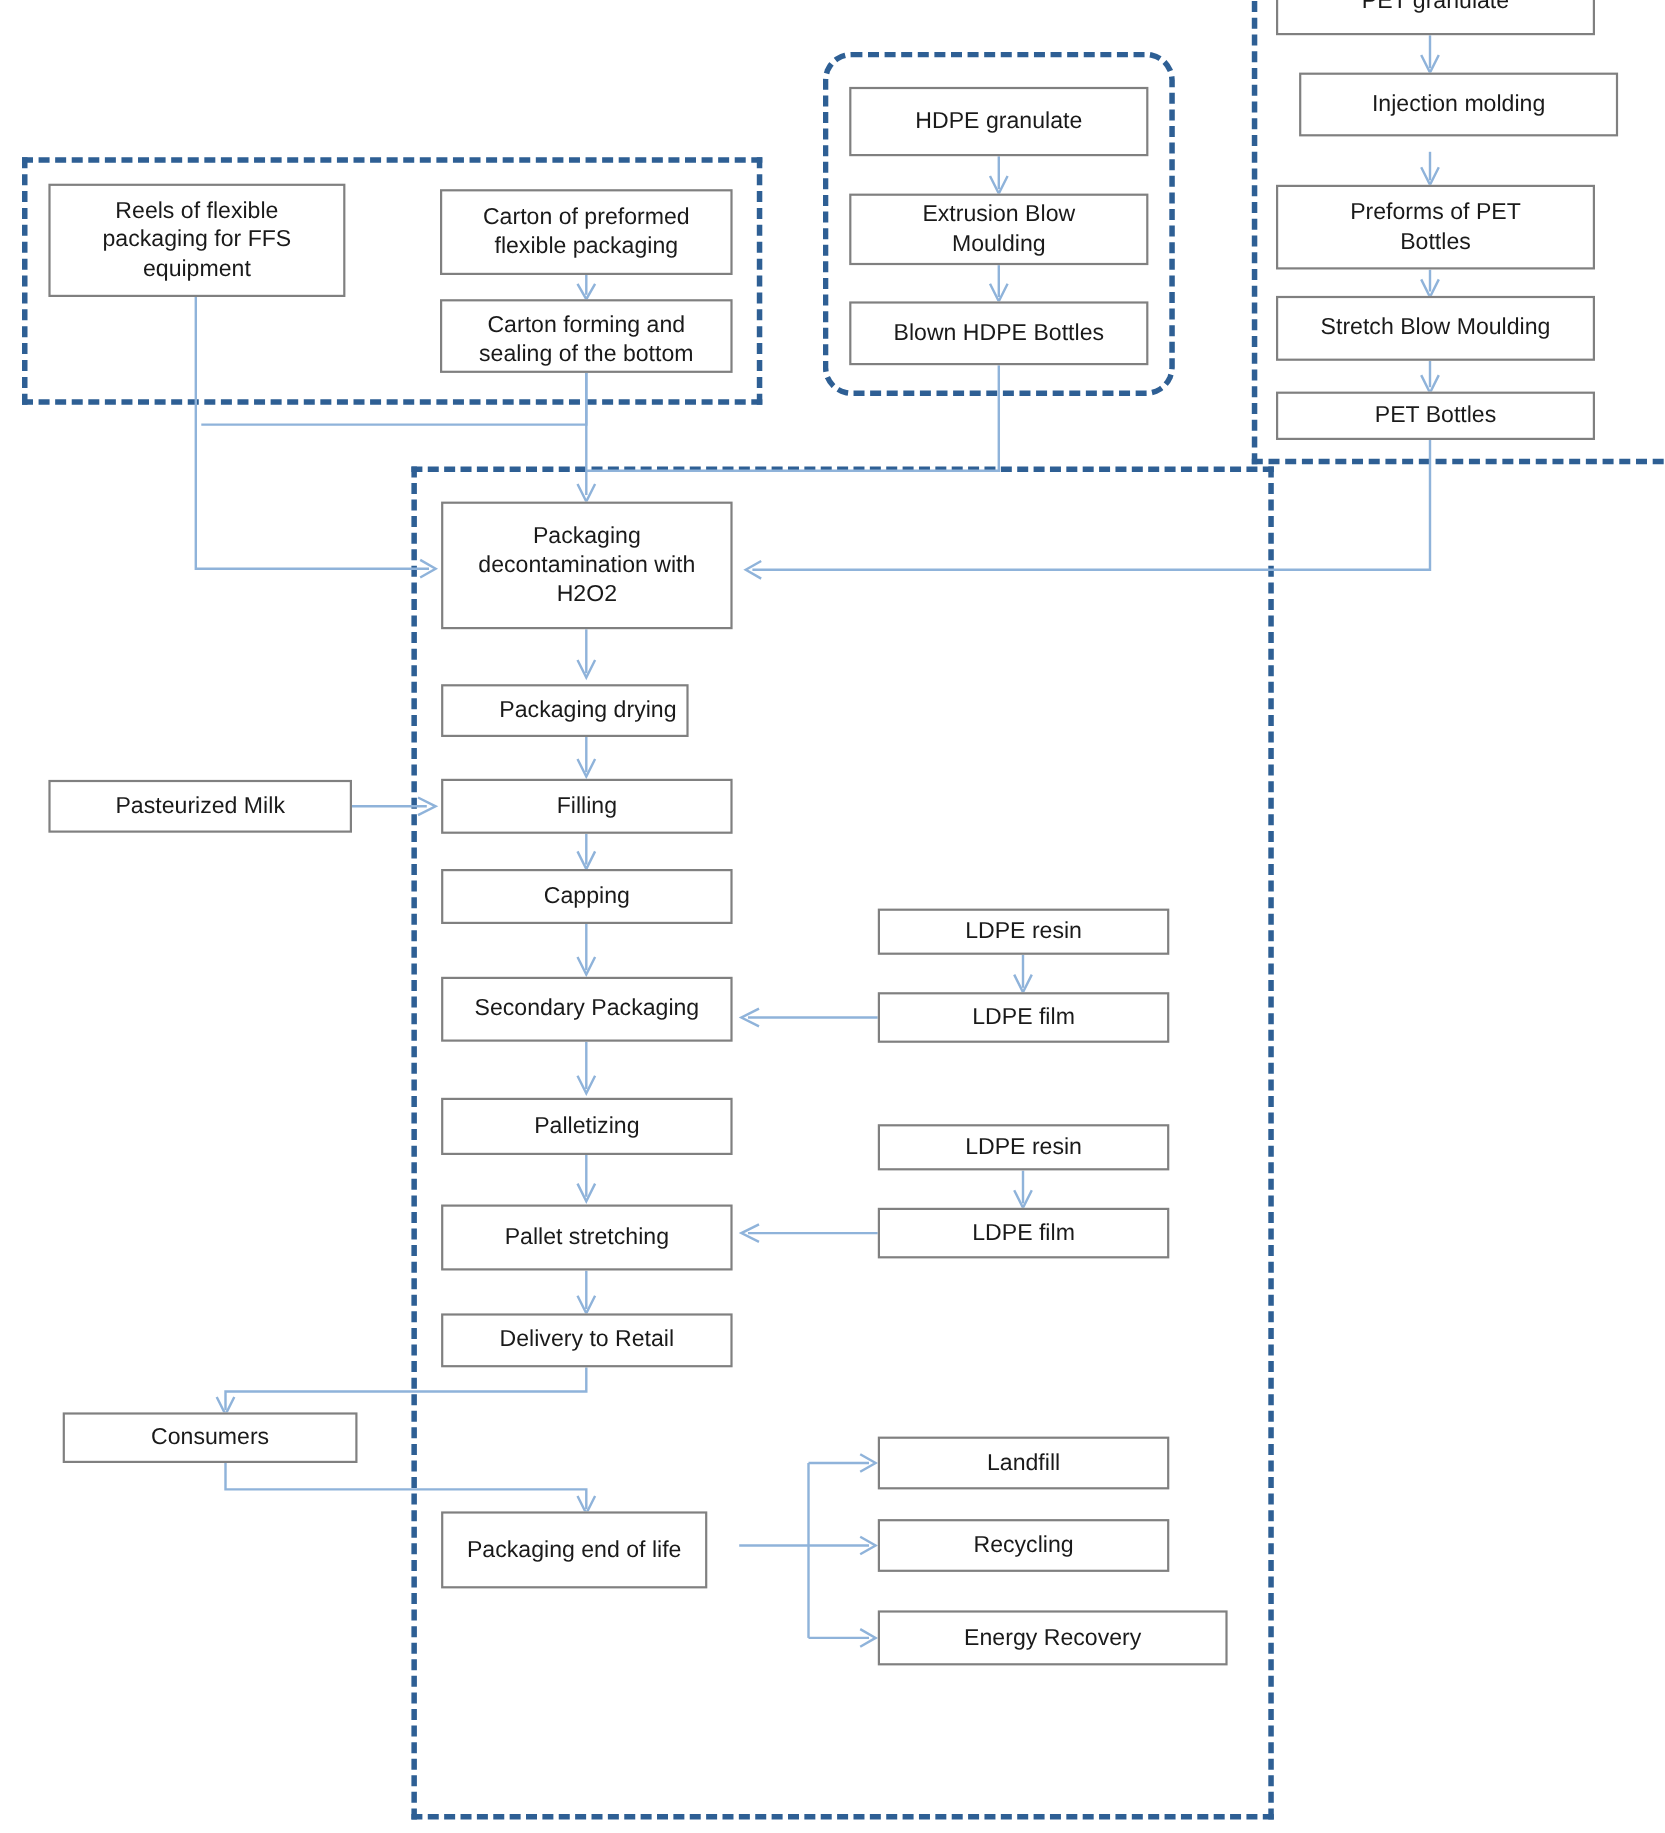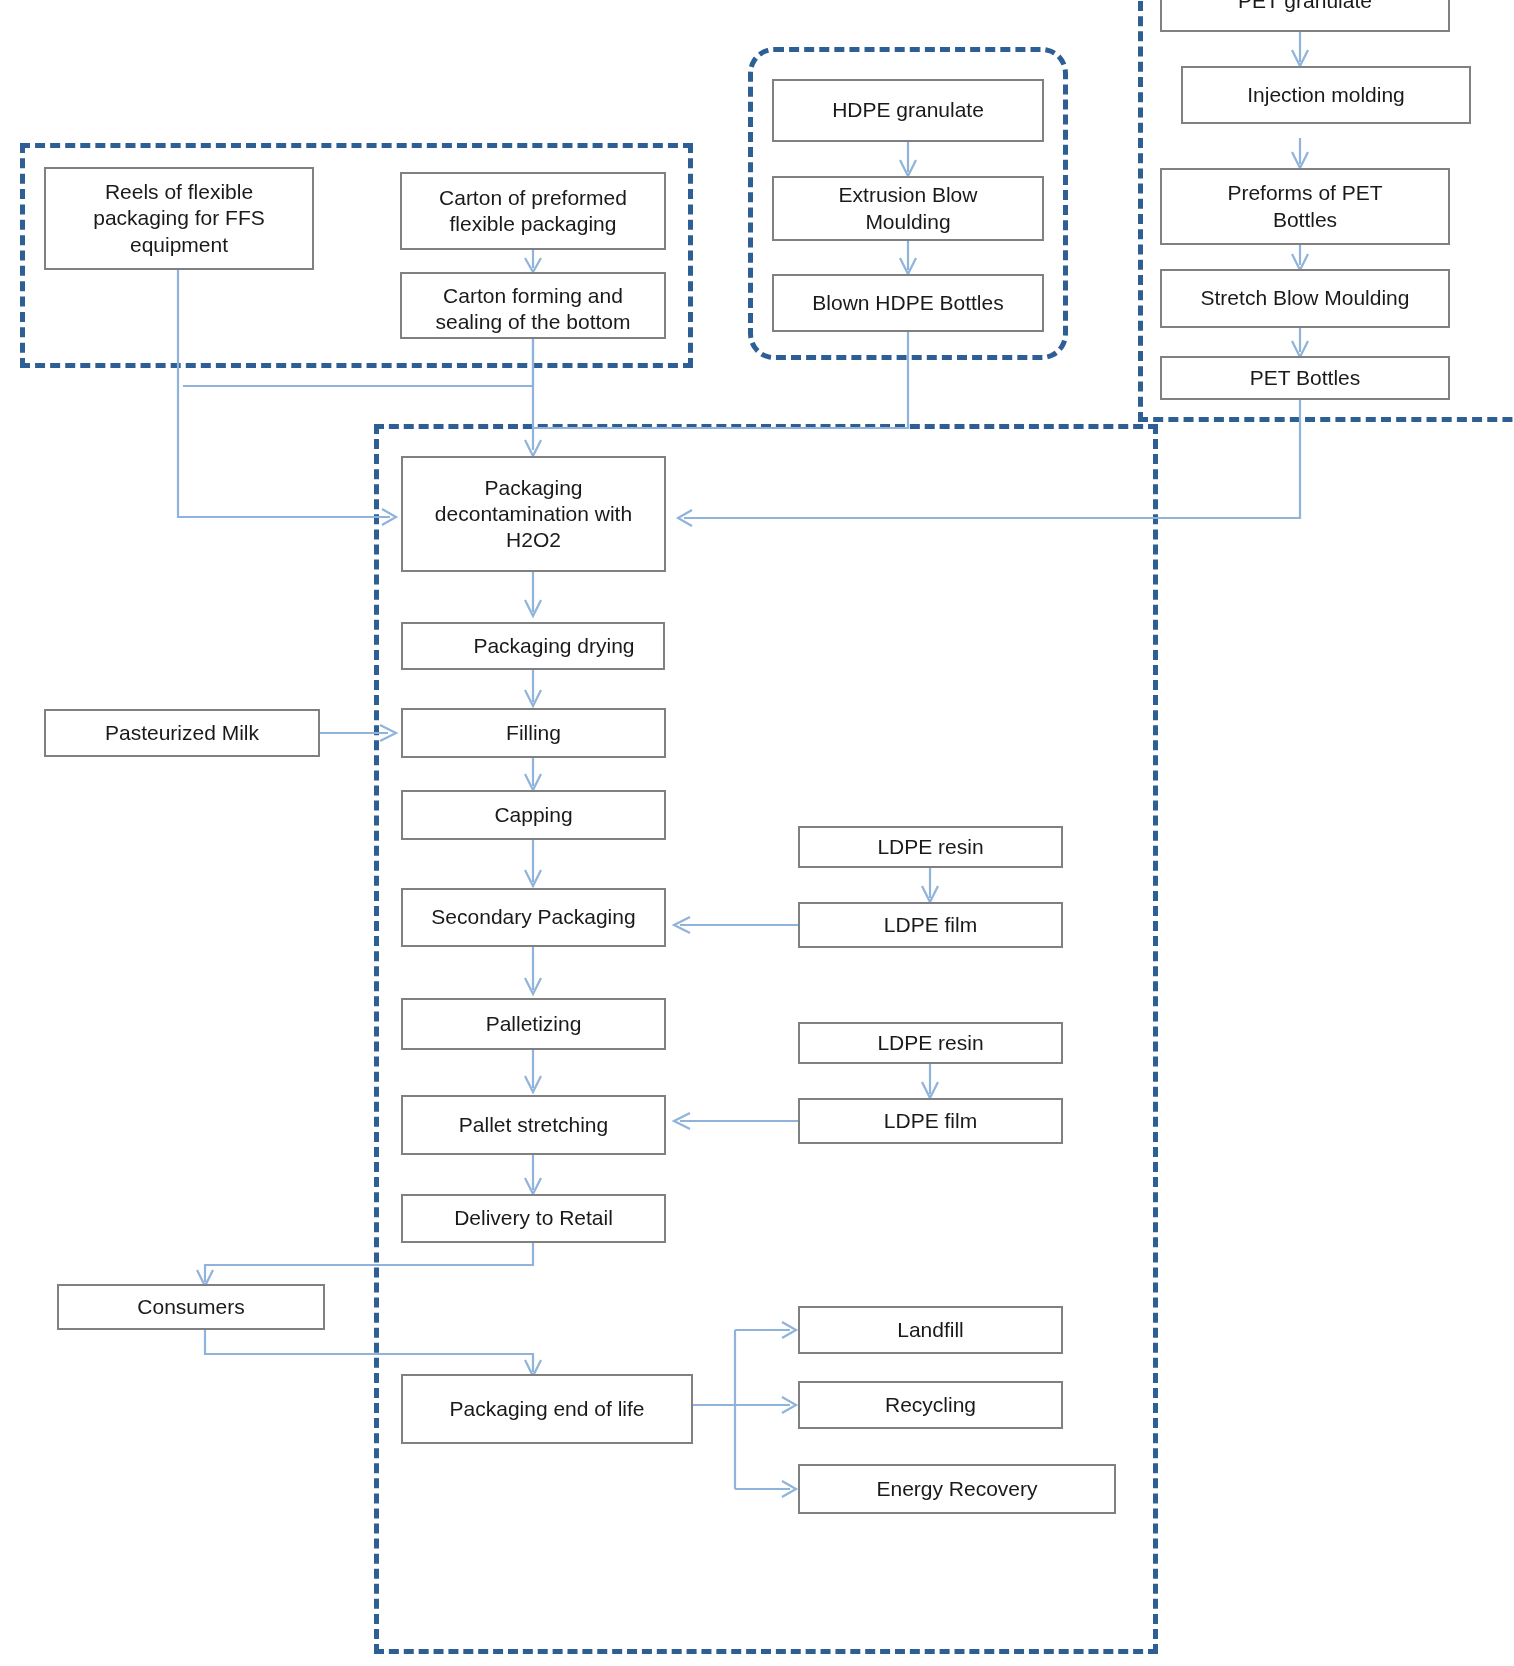--- a/index.html
+++ b/index.html
@@ -213,21 +213,21 @@
   <div class="node" style="left:1160px; top:356px; width:290px; height:44px;">
     <span class="lbl">PET Bottles</span>
   </div>
 
   <div class="node" style="left:401px; top:456px; width:265px; height:116px;">
     <span class="lbl">Packaging
 decontamination with
 H2O2</span>
   </div>
 
-  <div class="node" style="left:401px; top:622px; width:264px; height:48px;padding-left:48px;">
+  <div class="node" style="left:401px; top:622px; width:225px; height:48px;padding-left:48px;">
     <span class="lbl">Packaging drying</span>
   </div>
 
   <div class="node" style="left:401px; top:708px; width:265px; height:50px;">
     <span class="lbl">Filling</span>
   </div>
 
   <div class="node" style="left:401px; top:790px; width:265px; height:50px;">
     <span class="lbl">Capping</span>
   </div>
@@ -265,21 +265,21 @@
   </div>
 
   <div class="node" style="left:798px; top:1098px; width:265px; height:46px;">
     <span class="lbl">LDPE film</span>
   </div>
 
   <div class="node" style="left:57px; top:1284px; width:268px; height:46px;">
     <span class="lbl">Consumers</span>
   </div>
 
-  <div class="node" style="left:401px; top:1374px; width:292px; height:70px;text-align:right;">
+  <div class="node" style="left:401px; top:1374px; width:242px; height:70px;text-align:right;">
     <span class="lbl">Packaging end of life</span>
   </div>
 
   <div class="node" style="left:798px; top:1306px; width:265px; height:48px;">
     <span class="lbl">Landfill</span>
   </div>
 
   <div class="node" style="left:798px; top:1381px; width:265px; height:48px;">
     <span class="lbl">Recycling</span>
   </div>

